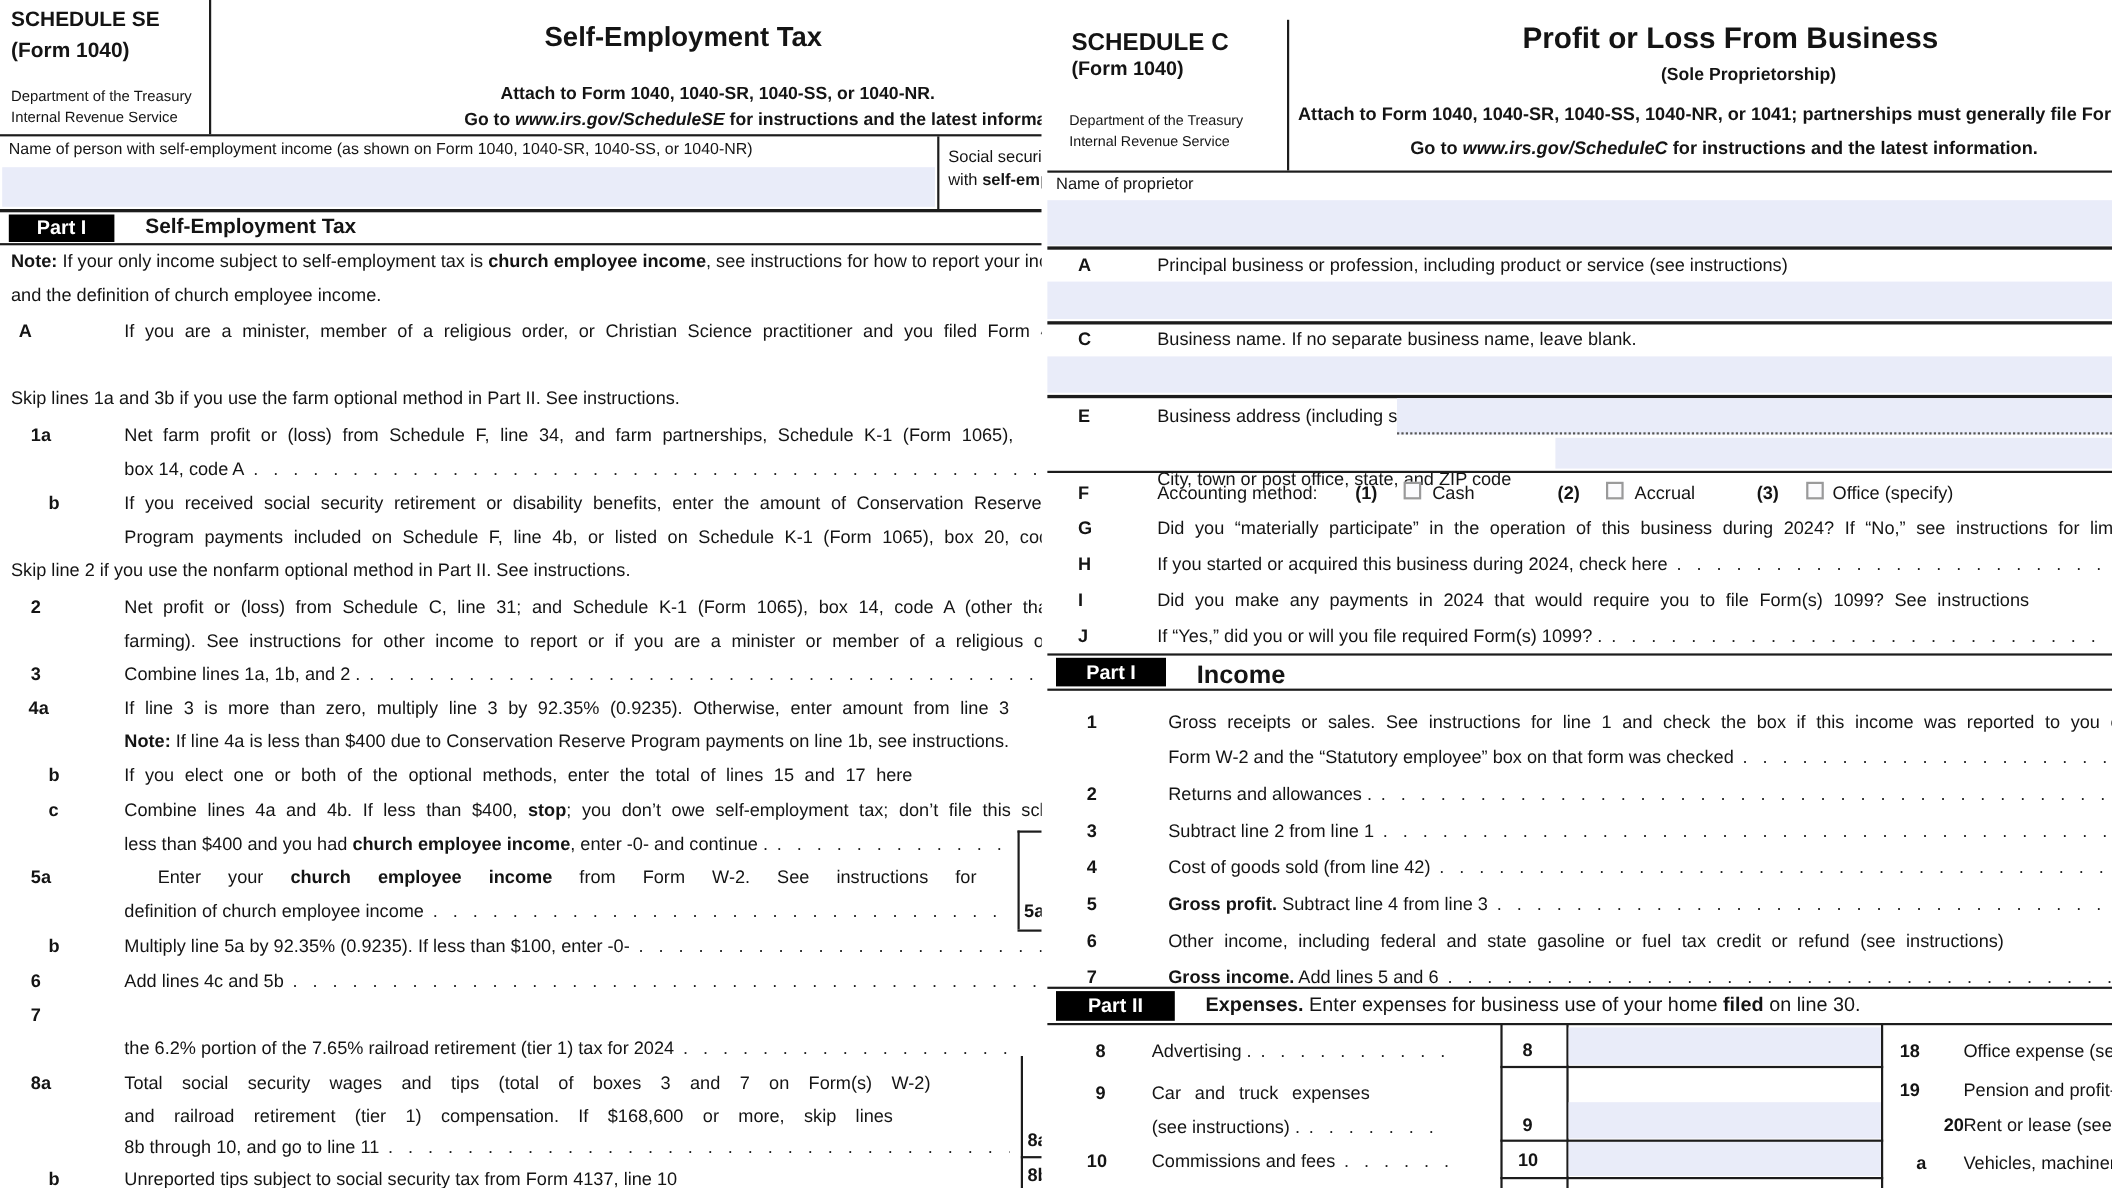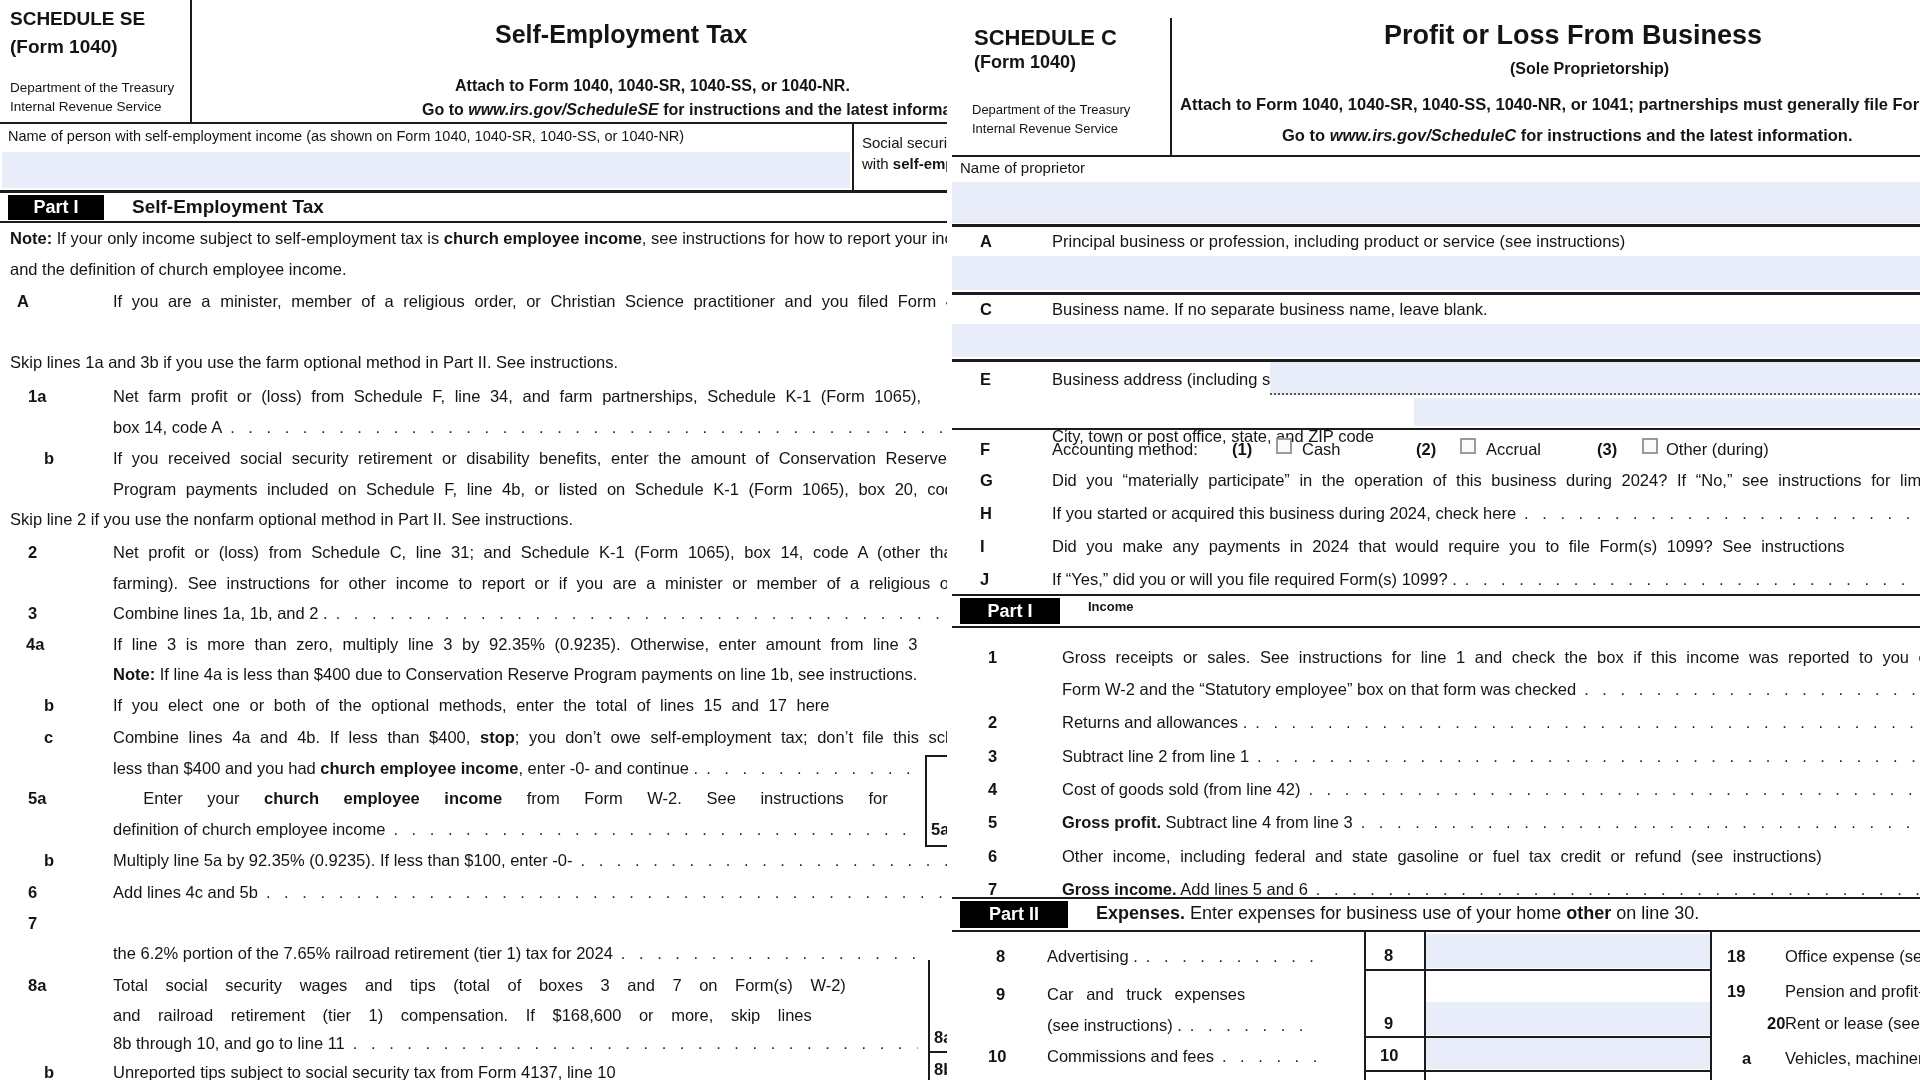--- a/index.html
+++ b/index.html
@@ -153,34 +153,34 @@
     <div class="t b" style="left:28px;top:440px;">F</div>
     <div class="t" style="left:100px;top:440px;">Accounting method:</div>
     <div class="t b" style="left:280px;top:440px;">(1)</div>
     <div class="cb" style="left:324px;top:438px;"></div>
     <div class="t" style="left:350px;top:440px;">Cash</div>
     <div class="t b" style="left:464px;top:440px;">(2)</div>
     <div class="cb" style="left:508px;top:438px;"></div>
     <div class="t" style="left:534px;top:440px;">Accrual</div>
     <div class="t b" style="left:645px;top:440px;">(3)</div>
     <div class="cb" style="left:690px;top:438px;"></div>
-    <div class="t" style="left:714px;top:440px;">Other (during)</div>
+    <div class="t" style="left:714px;top:440px;">Office (specify)</div>
 
     <div class="t b" style="left:28px;top:471px;">G</div>
     <div class="t j" style="left:100px;top:471px;">Did you “materially participate” in the operation of this business during 2024? If “No,” see instructions for limit on losses</div>
     <div class="t b" style="left:28px;top:504px;">H</div>
     <div class="t" style="left:100px;top:504px;"><span>If you started or acquired this business during 2024, check here</span><span class="dots">. . . . . . . . . . . . . . . . . . . . . . . . . . . . . . . . . . . . . . . . . . . . . . . . . .</span></div>
     <div class="t b" style="left:28px;top:537px;">I</div>
     <div class="t j" style="left:100px;top:537px;">Did you make any payments in 2024 that would require you to file Form(s) 1099? See instructions</div>
     <div class="t b" style="left:28px;top:570px;">J</div>
     <div class="t" style="left:100px;top:570px;"><span>If “Yes,” did you or will you file required Form(s) 1099? .</span><span class="dots">. . . . . . . . . . . . . . . . . . . . . . . . . . . . . . . . . . . . . . . . . . . . . . . . . .</span></div>
 
     <div class="hline" style="left:0;top:594px;width:968px;height:2px;"></div>
     <div class="ptag" style="left:8px;top:598px;width:100px;height:26px;line-height:26px;">Part I</div>
-    <div class="t b" style="left:136px;top:600px;font-size:13px;text-align:center;">Income</div>
+    <div class="t b" style="left:136px;top:600px;font-size:23px;text-align:center;">Income</div>
     <div class="hline" style="left:0;top:626px;width:968px;height:1.5px;"></div>
 
     <div class="t b" style="left:36px;top:648px;">1</div>
     <div class="t j" style="left:110px;top:648px;">Gross receipts or sales. See instructions for line 1 and check the box if this income was reported to you on</div>
     <div class="t" style="left:110px;top:680px;"><span>Form W-2 and the “Statutory employee” box on that form was checked</span><span class="dots">. . . . . . . . . . . . . . . . . . . . . . . . . . . . . . . . . . . . . . . . . . . . . . . . . .</span></div>
 
     <div class="t b" style="left:36px;top:713px;">2</div>
     <div class="t" style="left:110px;top:713px;"><span>Returns and allowances .</span><span class="dots">. . . . . . . . . . . . . . . . . . . . . . . . . . . . . . . . . . . . . . . . . . . . . . . . . .</span></div>
 
     <div class="t b" style="left:36px;top:747px;">3</div>
@@ -193,21 +193,21 @@
     <div class="t" style="left:110px;top:813px;"><span class="b">Gross profit.</span><span> Subtract line 4 from line 3</span><span class="dots">. . . . . . . . . . . . . . . . . . . . . . . . . . . . . . . . . . . . . . . . . . . . . . . . . .</span></div>
 
     <div class="t b" style="left:36px;top:847px;">6</div>
     <div class="t j" style="left:110px;top:847px;">Other income, including federal and state gasoline or fuel tax credit or refund (see instructions)</div>
 
     <div class="t b" style="left:36px;top:880px;">7</div>
     <div class="t" style="left:110px;top:880px;"><span class="b">Gross income.</span><span> Add lines 5 and 6</span><span class="dots">. . . . . . . . . . . . . . . . . . . . . . . . . . . . . . . . . . . . . . . . . . . . . . . . . .</span></div>
 
     <div class="hline" style="left:0;top:897px;width:968px;height:2px;"></div>
     <div class="ptag" style="left:8px;top:901px;width:108px;height:27px;line-height:27px;">Part II</div>
-    <div class="t" style="left:144px;top:903px;font-size:18px;"><span class="b">Expenses.</span><span> Enter expenses for business use of your home </span><span class="b">other</span><span> on line 30.</span></div>
+    <div class="t" style="left:144px;top:903px;font-size:18px;"><span class="b">Expenses.</span><span> Enter expenses for business use of your home </span><span class="b">filed</span><span> on line 30.</span></div>
     <div class="hline" style="left:0;top:930px;width:968px;height:2px;"></div>
 
     <div class="t b" style="left:44px;top:947px;">8</div>
     <div class="t clip" style="left:95px;top:947px;width:270px;"><span>Advertising .</span><span class="dots">. . . . . . . . . . . . . . . . . . . . . . . . . . . . . . . . . . . . . . . . . . . . . . . . . .</span></div>
     <div class="t b" style="left:44px;top:985px;">9</div>
     <div class="t j4 clip" style="left:95px;top:985px;width:270px;">Car and truck expenses</div>
     <div class="t clip" style="left:95px;top:1016px;width:270px;"><span>(see instructions) .</span><span class="dots">. . . . . . . . . . . . . . . . . . . . . . . . . . . . . . . . . . . . . . . . . . . . . . . . . .</span></div>
     <div class="t b" style="left:36px;top:1047px;">10</div>
     <div class="t clip" style="left:95px;top:1047px;width:270px;"><span>Commissions and fees</span><span class="dots">. . . . . . . . . . . . . . . . . . . . . . . . . . . . . . . . . . . . . . . . . . . . . . . . . .</span></div>
 

